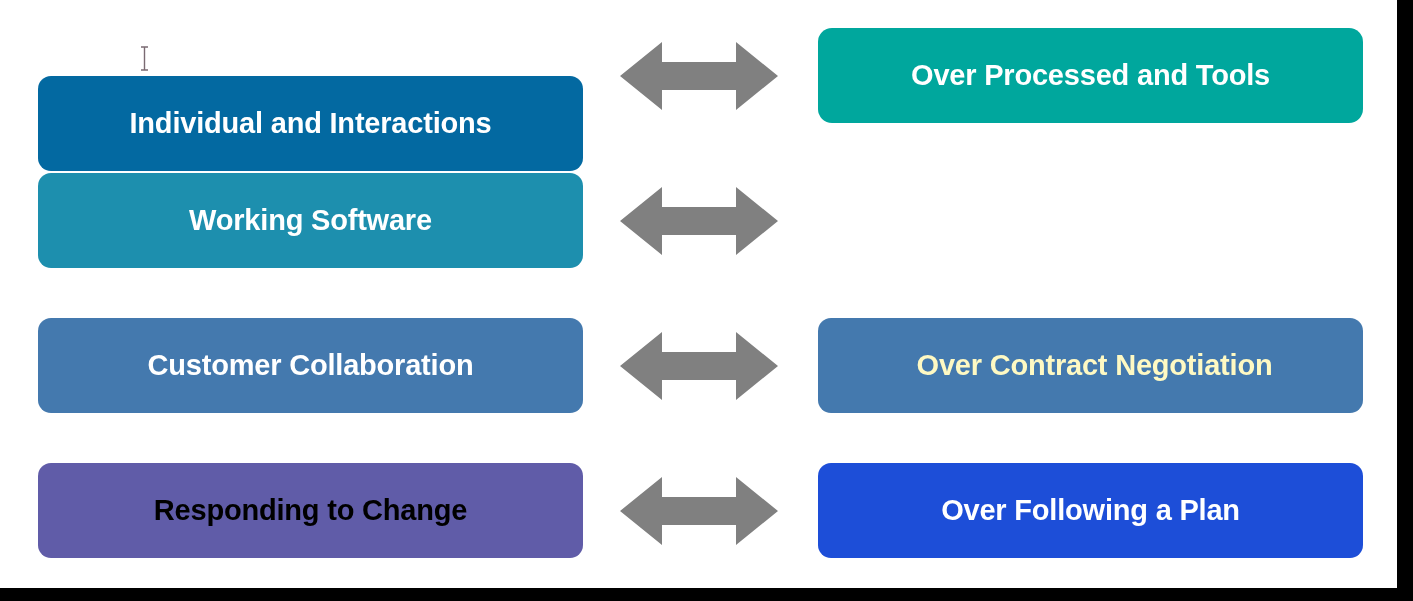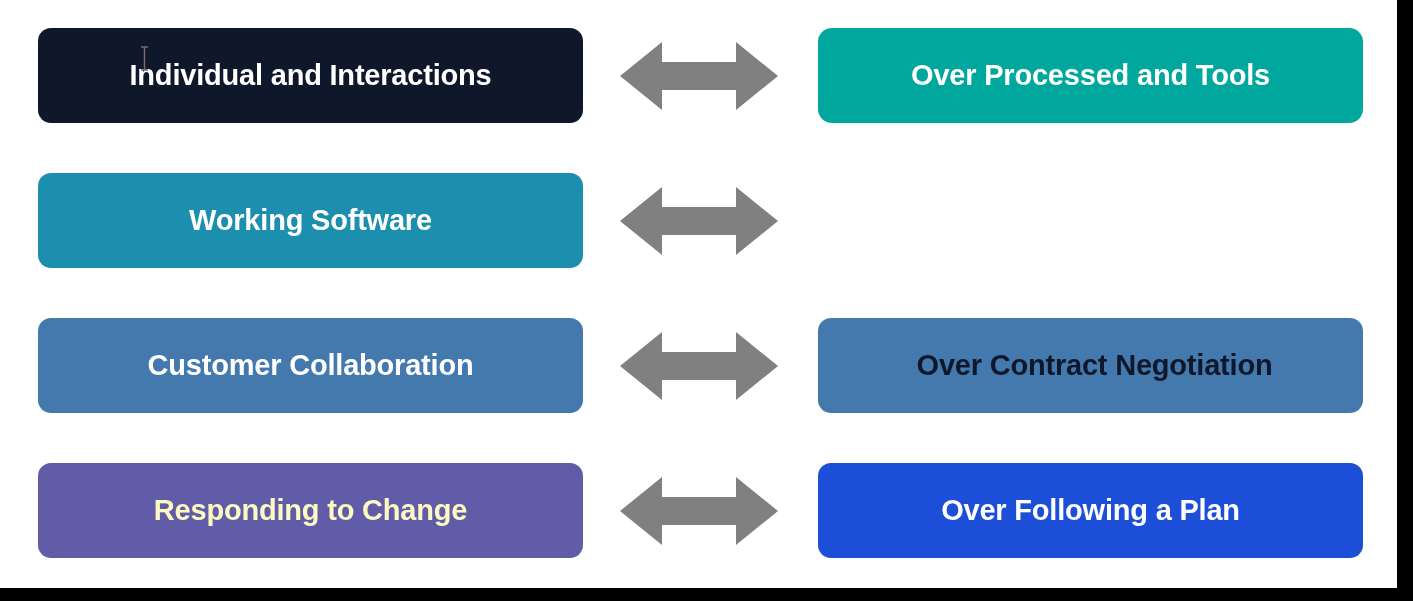--- a/index.html
+++ b/index.html
@@ -108,21 +108,21 @@
   #text-cursor svg { display: block; }
 </style>
 </head>
 <body>
 
 <div id="canvas" style="background: rgb(255, 255, 255);">
 
   <div id="rows">
 
     <div class="value-row" data-row="0">
-      <div class="value-box left" style="background-color: #0f172a;">
+      <div class="value-box left" style="background-color: #0369a1; margin-top: 48px;">
         <span class="box-label" style="color: rgb(255, 255, 255);">Individual and Interactions</span>
       </div>
       <div class="arrow-wrap">
         <svg viewBox="0 0 158 72" xmlns="http://www.w3.org/2000/svg">
           <polygon points="0,36 42,2 42,22 116,22 116,2 158,36 116,70 116,50 42,50 42,70" fill="#808080"></polygon>
         </svg>
       </div>
       <div class="value-box right" style="background-color: rgb(0, 167, 157); border-radius: 14px;">
         <span class="box-label" style="color: rgb(255, 255, 255);">Over Processed and Tools</span>
       </div>
@@ -142,27 +142,27 @@
     <div class="value-row" data-row="2">
       <div class="value-box left" style="background-color: rgb(68, 121, 174);">
         <span class="box-label" style="color: rgb(255, 255, 255);">Customer Collaboration</span>
       </div>
       <div class="arrow-wrap">
         <svg viewBox="0 0 158 72" xmlns="http://www.w3.org/2000/svg">
           <polygon points="0,36 42,2 42,22 116,22 116,2 158,36 116,70 116,50 42,50 42,70" fill="#808080"></polygon>
         </svg>
       </div>
       <div class="value-box right" style="background-color: rgb(68, 121, 174);">
-        <span class="box-label" style="color: #0f172a; margin-left: 8px;">Over Contract Negotiation</span>
+        <span class="box-label" style="color: #fef9c3; margin-left: 8px;">Over Contract Negotiation</span>
       </div>
     </div>
 
     <div class="value-row" data-row="3">
       <div class="value-box left" style="background-color: rgb(96, 92, 168);">
-        <span class="box-label" style="color: #fef9c3;">Responding to Change</span>
+        <span class="box-label" style="color: #000000;">Responding to Change</span>
       </div>
       <div class="arrow-wrap">
         <svg viewBox="0 0 158 72" xmlns="http://www.w3.org/2000/svg">
           <polygon points="0,36 42,2 42,22 116,22 116,2 158,36 116,70 116,50 42,50 42,70" fill="#808080"></polygon>
         </svg>
       </div>
       <div class="value-box right" style="background-color: #1d4ed8;">
         <span class="box-label" style="color: rgb(255, 255, 255);">Over Following a Plan</span>
       </div>
     </div>

